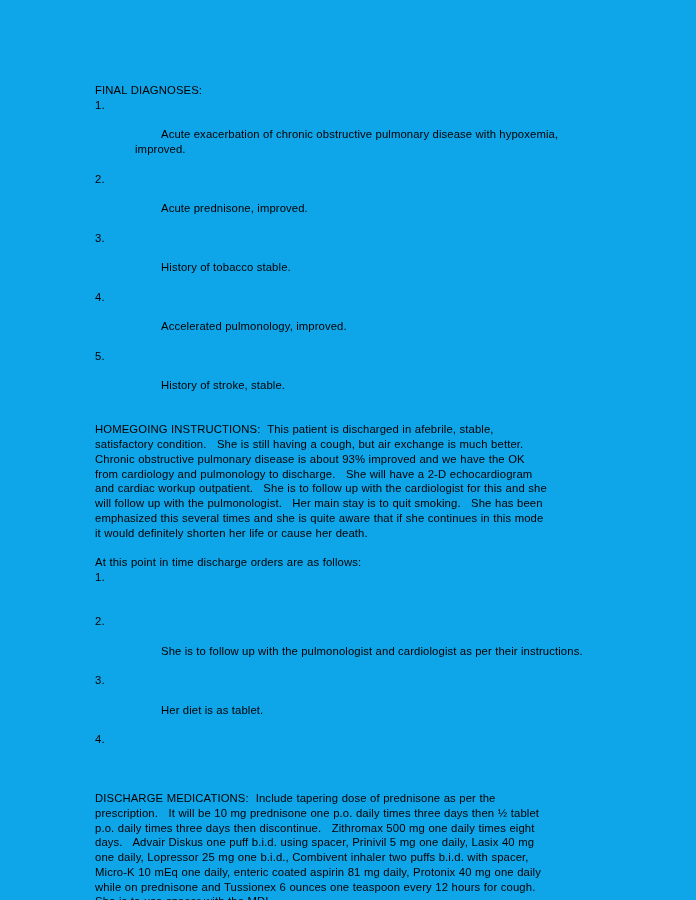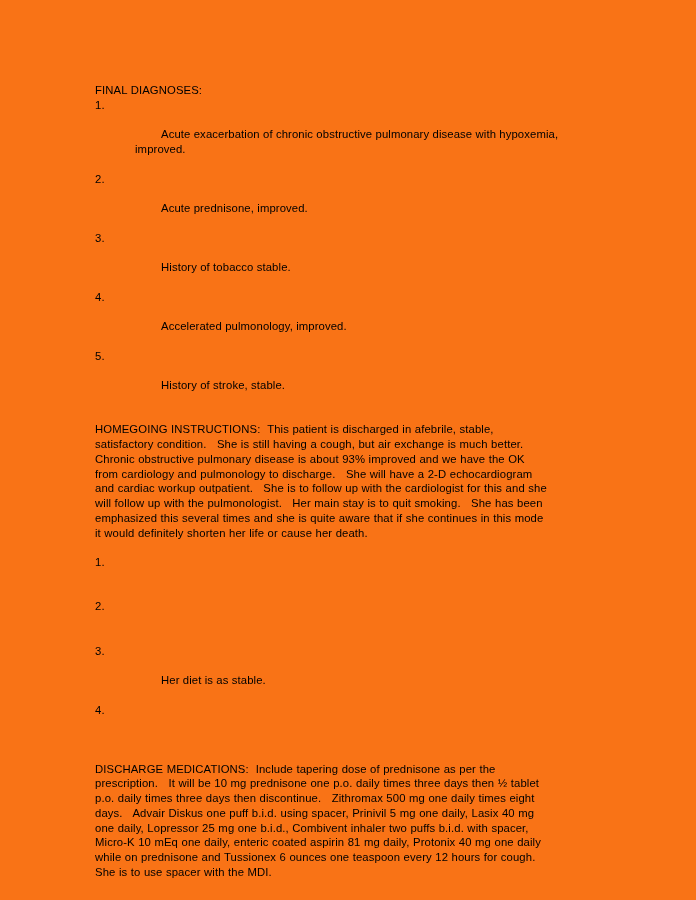--- a/index.html
+++ b/index.html
@@ -15,21 +15,21 @@
     font-family: "Liberation Sans", sans-serif;
     color: #000000;
     -webkit-font-smoothing: antialiased;
   }
   .page {
     position: absolute;
     left: 0;
     top: 0;
     width: 696px;
     height: 900px;
-    background: #f97316;
+    background: #0ea5e9;
     overflow: hidden;
   }
   .doc-body {
     position: absolute;
     left: 95px;
     top: 83px;
     width: 512px;
     font-size: 11.3px;
     line-height: 14.75px;
     letter-spacing: 0.01em;
@@ -96,30 +96,32 @@
 satisfactory condition.   She is still having a cough, but air exchange is much better.
 Chronic obstructive pulmonary disease is about 93% improved and we have the OK
 from cardiology and pulmonology to discharge.   She will have a 2-D echocardiogram
 and cardiac workup outpatient.   She is to follow up with the cardiologist for this and she
 will follow up with the pulmonologist.   Her main stay is to quit smoking.   She has been
 emphasized this several times and she is quite aware that if she continues in this mode
 it would definitely shorten her life or cause her death.</div>
 
     <div class="blank-line"></div>
 
+    <div class="para">At this point in time discharge orders are as follows:</div>
     <div class="num-list">
       <div class="num-item">
         <span class="num-marker">1.</span>
       </div>
       <div class="num-item">
         <span class="num-marker">2.</span>
+        <span>She is to follow up with the pulmonologist and cardiologist as per their instructions.</span>
       </div>
       <div class="num-item">
         <span class="num-marker">3.</span>
-        <span>Her diet is as stable.</span>
+        <span>Her diet is as tablet.</span>
       </div>
       <div class="num-item">
         <span class="num-marker">4.</span>
       </div>
     </div>
 
     <div class="blank-line"></div>
 
     <div class="para">DISCHARGE MEDICATIONS:  Include tapering dose of prednisone as per the
 prescription.   It will be 10 mg prednisone one p.o. daily times three days then ½ tablet

